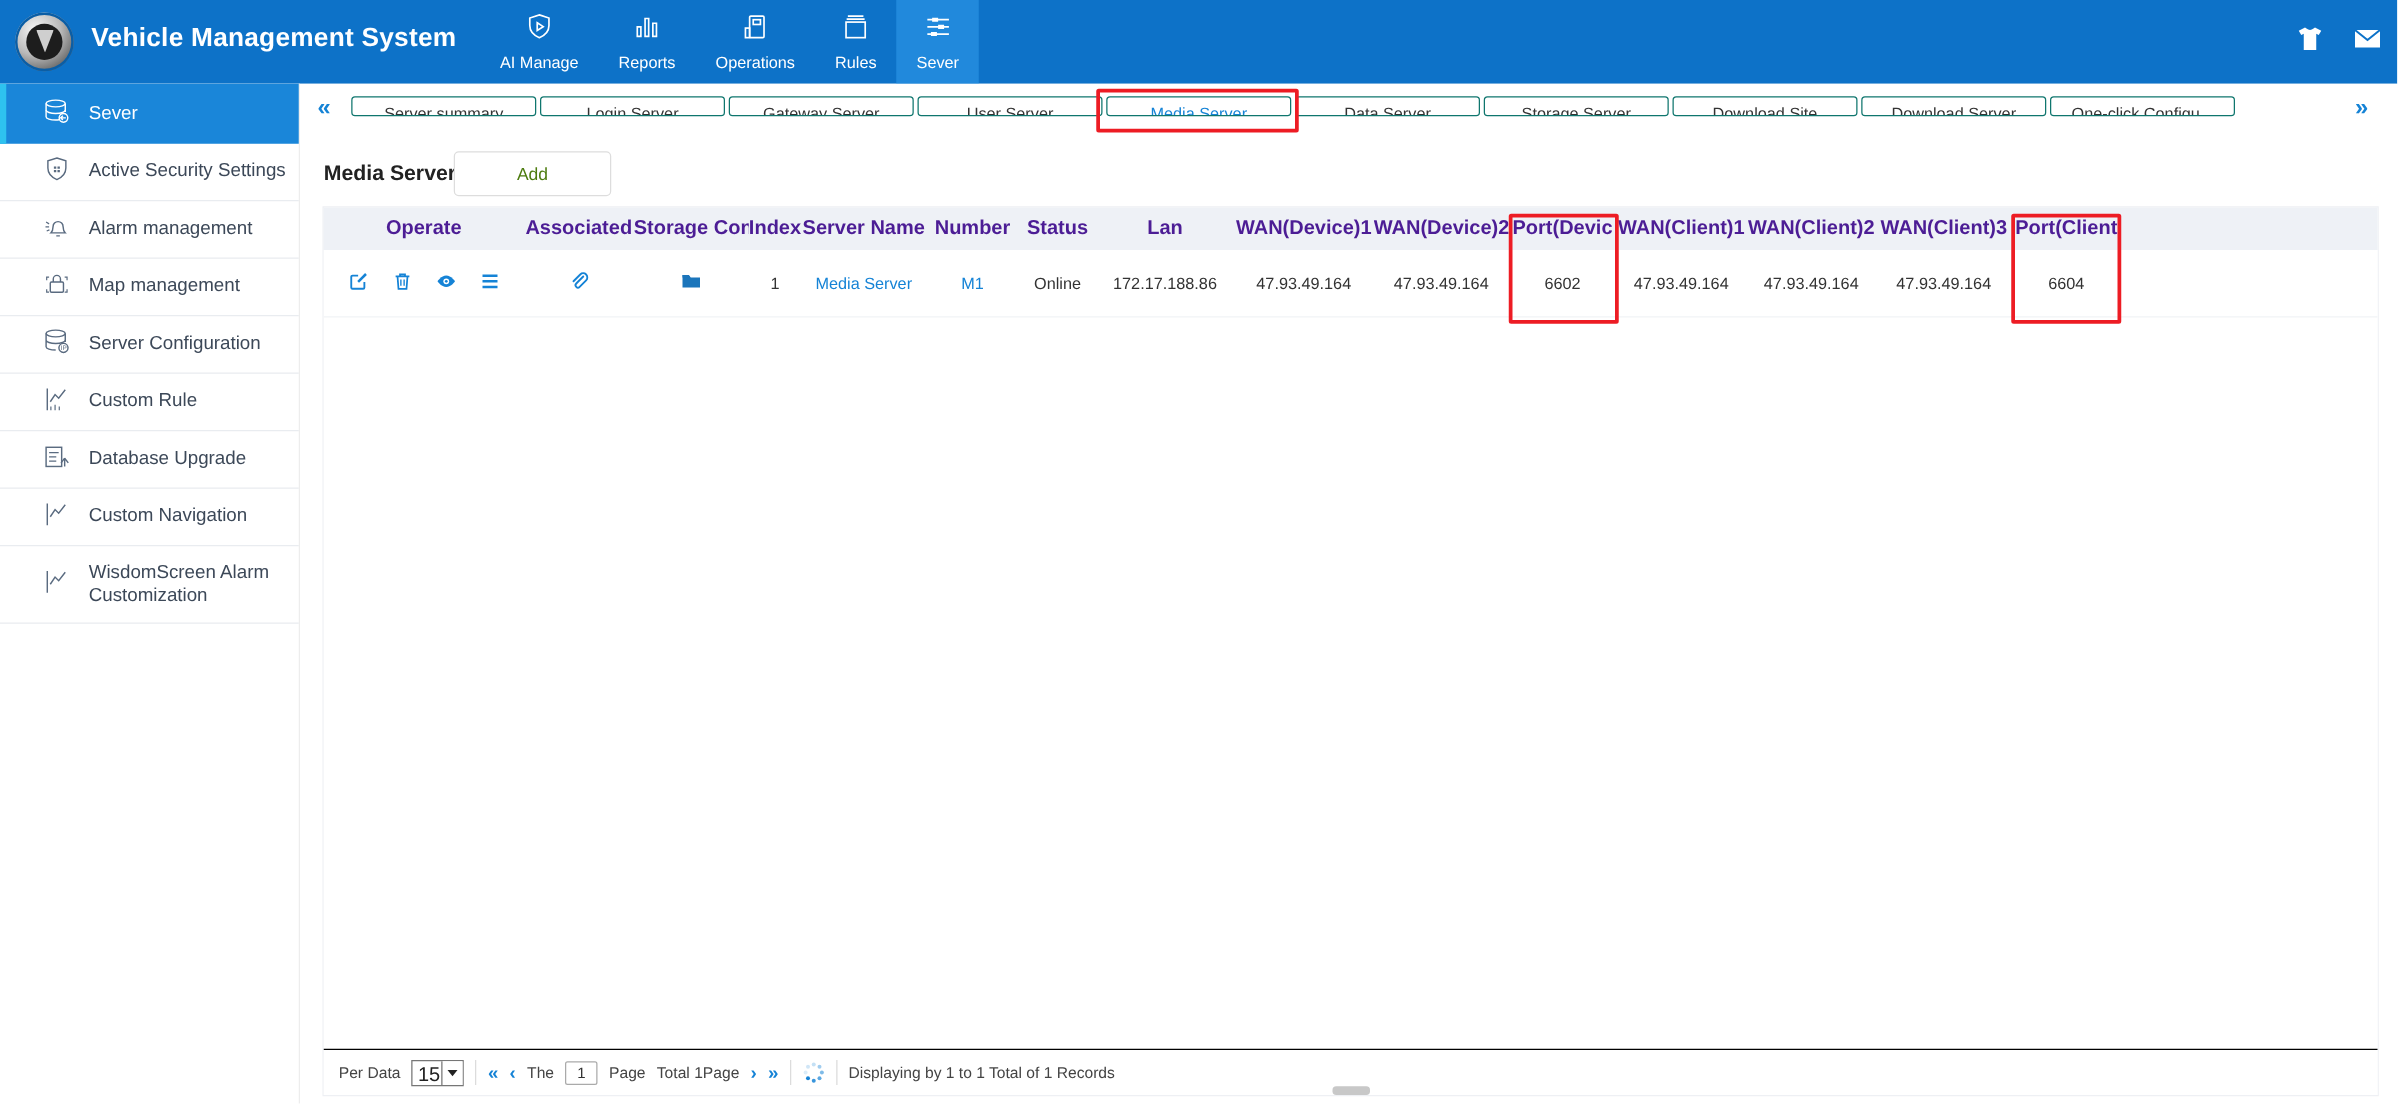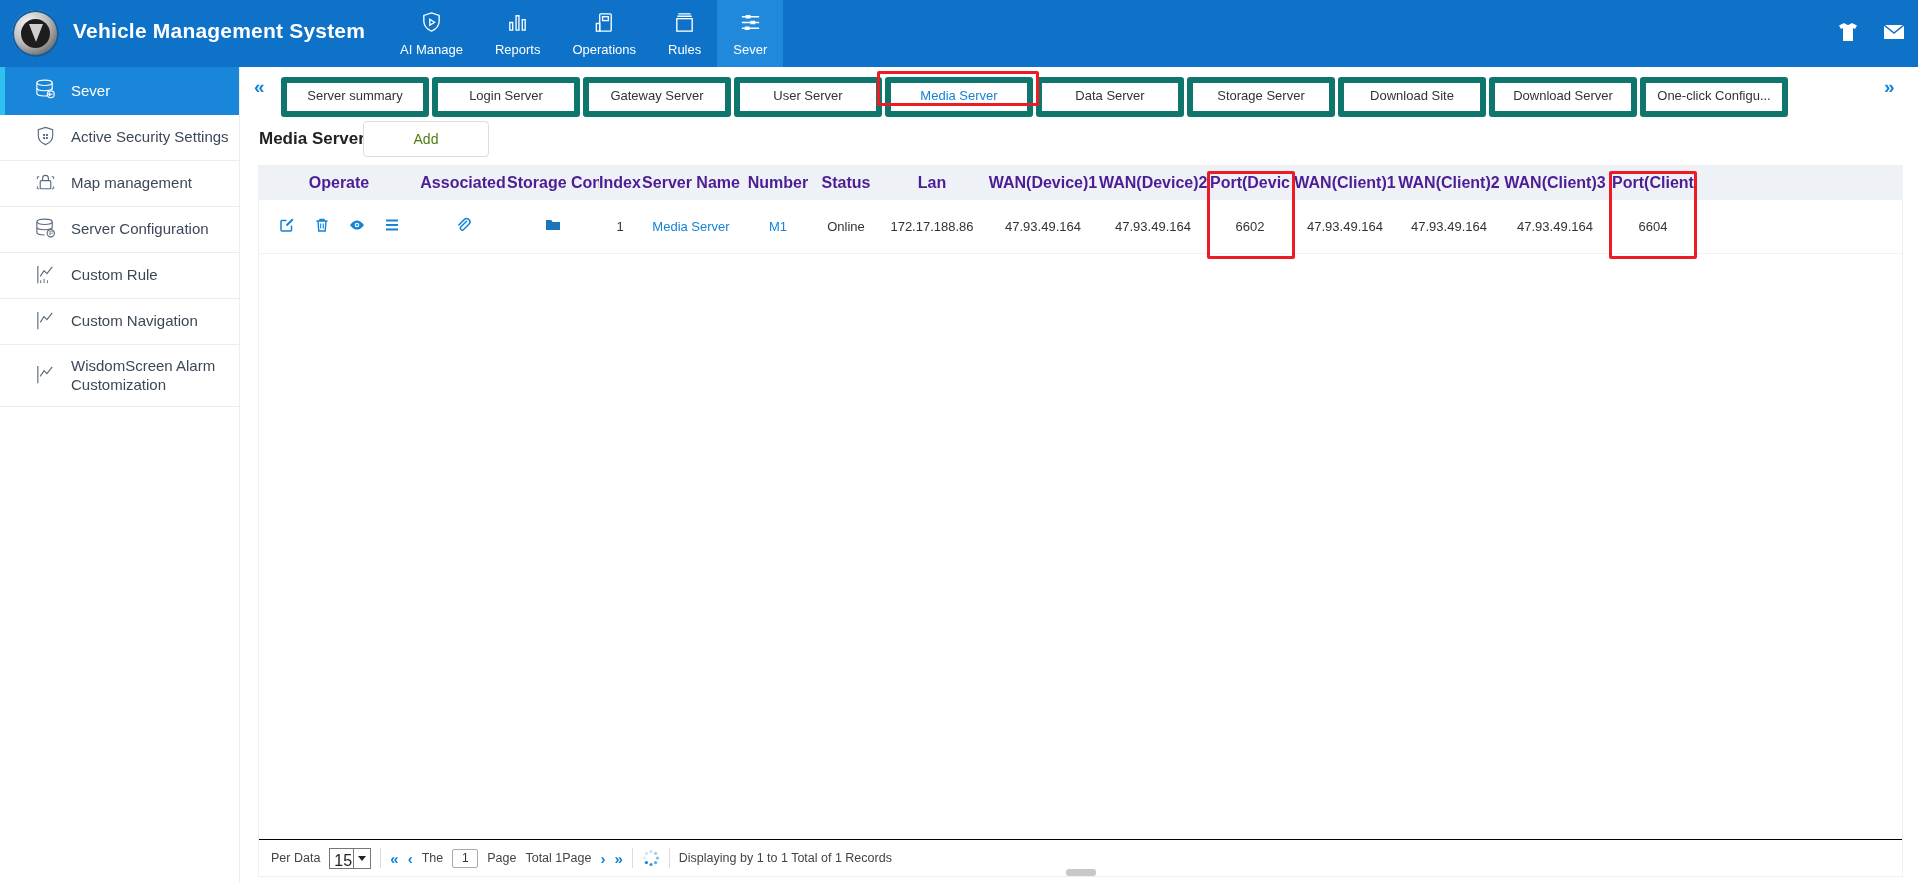--- a/index.html
+++ b/index.html
@@ -30,21 +30,21 @@
   .side-item.active svg { stroke:#fff; }
   .side-item.twoline { height:62px; }
   .side-item .lbl { line-height:1.25; }
   .side-item.twoline .lbl { width:150px; white-space:normal; }
 
   
   .tabbar { position:absolute; left:240px; top:67px; width:1678px; height:41px; background:#fff; }
   .tab-collapse { position:absolute; left:14px; top:9px; color:#1583d6; font-size:19px; font-weight:bold; cursor:pointer; }
   .tab-expand { position:absolute; left:1644px; top:9px; color:#1583d6; font-size:19px; font-weight:bold; cursor:pointer; }
   .tabs-row { position:absolute; left:41px; top:10px; display:flex; gap:3px; }
-  .tab { width:148px; height:40px; line-height:26px; text-align:center; border:6px solid #0f766e; border-radius:3px; background:#fff; font-size:13px; color:#333; white-space:nowrap; overflow:hidden; cursor:pointer; }
+  .tab { width:148px; height:16px; line-height:26px; text-align:center; border:1px solid #0f766e; border-radius:3px; background:#fff; font-size:13px; color:#333; white-space:nowrap; overflow:hidden; cursor:pointer; }
   .tab.active { color:#1583d6; }
 
   
   .page-title { position:absolute; left:259px; top:129px; font-size:17px; font-weight:bold; color:#222; }
   .add-btn { position:absolute; left:363px; top:121px; width:126px; height:36px; background:#fff; border:1px solid #ddd; border-radius:4px; color:#4d7c0f; font-size:14px; text-align:center; line-height:34px; cursor:pointer; }
 
   
   .grid { position:absolute; left:258px; top:165px; width:1645px; height:712px; border:1px solid #eef0f4; display:flex; flex-direction:column; }
   .grid-head { height:34px; background:#eef1f6; display:flex; align-items:center; flex:0 0 auto; }
   .gh-cell { font-size:16px; font-weight:bold; color:#4c1d95; text-align:center; white-space:nowrap; overflow:hidden; flex:0 0 auto; }
@@ -170,20 +170,30 @@
         <svg viewBox="0 0 24 24">
             <path d="M12 2.5l7.5 2.4v6c0 5-3.6 8-7.5 9.6-3.9-1.6-7.5-4.6-7.5-9.6v-6z"></path>
             <path d="M9.5 9.5h2v2h-2zM12.5 9.5h2v2h-2zM9.5 12.5h2v2h-2zM12.5 12.5h2v2h-2z" fill="#5a6b80" stroke="none"></path>
           </svg>
       </span>
       <span class="lbl">Active Security Settings</span>
     </div>
     <div class="side-item">
       <span>
         <svg viewBox="0 0 24 24">
+            <path d="M7 17h12c-1.2-1.3-1.8-2.8-1.8-5.2a4.2 4.2 0 0 0-8.4 0c0 2.4-.6 3.9-1.8 5.2z"></path>
+            <path d="M11.5 19.5h3"></path>
+            <path d="M3 8l2.5 1.5M2.5 12H5.5M3.5 15.5l2.3-1" stroke-width="1"></path>
+          </svg>
+      </span>
+      <span class="lbl">Alarm management</span>
+    </div>
+    <div class="side-item">
+      <span>
+        <svg viewBox="0 0 24 24">
             <rect x="6.5" y="10" width="11" height="8.5" rx="1"></rect>
             <path d="M9 10V7.5a3 3 0 0 1 6 0V10"></path>
             <path d="M3.5 8.5V6h2M3.5 16v2.5h2M20.5 8.5V6h-2M20.5 16v2.5h-2" stroke-width="1"></path>
           </svg>
       </span>
       <span class="lbl">Map management</span>
     </div>
     <div class="side-item">
       <span>
         <svg viewBox="0 0 24 24">
@@ -197,20 +207,30 @@
     </div>
     <div class="side-item">
       <span>
         <svg viewBox="0 0 24 24">
             <path d="M4 3v18"></path>
             <path d="M7 21v-3M10.5 21v-4.5M14 21v-3" stroke-width="1"></path>
             <path d="M6.5 14l4-6 3 3 5.5-7"></path>
           </svg>
       </span>
       <span class="lbl">Custom Rule</span>
+    </div>
+    <div class="side-item">
+      <span>
+        <svg viewBox="0 0 24 24">
+            <rect x="3" y="4" width="13" height="16"></rect>
+            <path d="M5.5 8.5h8M5.5 12h6M5.5 15.5h6" stroke-width="1"></path>
+            <path d="M18.5 20v-7M18.5 13l-3 4M18.5 13l3 4"></path>
+          </svg>
+      </span>
+      <span class="lbl">Database Upgrade</span>
     </div>
     <div class="side-item">
       <span>
         <svg viewBox="0 0 24 24">
             <path d="M4 3v18"></path>
             <path d="M6.5 14l4-6 3 3 5.5-7"></path>
           </svg>
       </span>
       <span class="lbl">Custom Navigation</span>
     </div>

